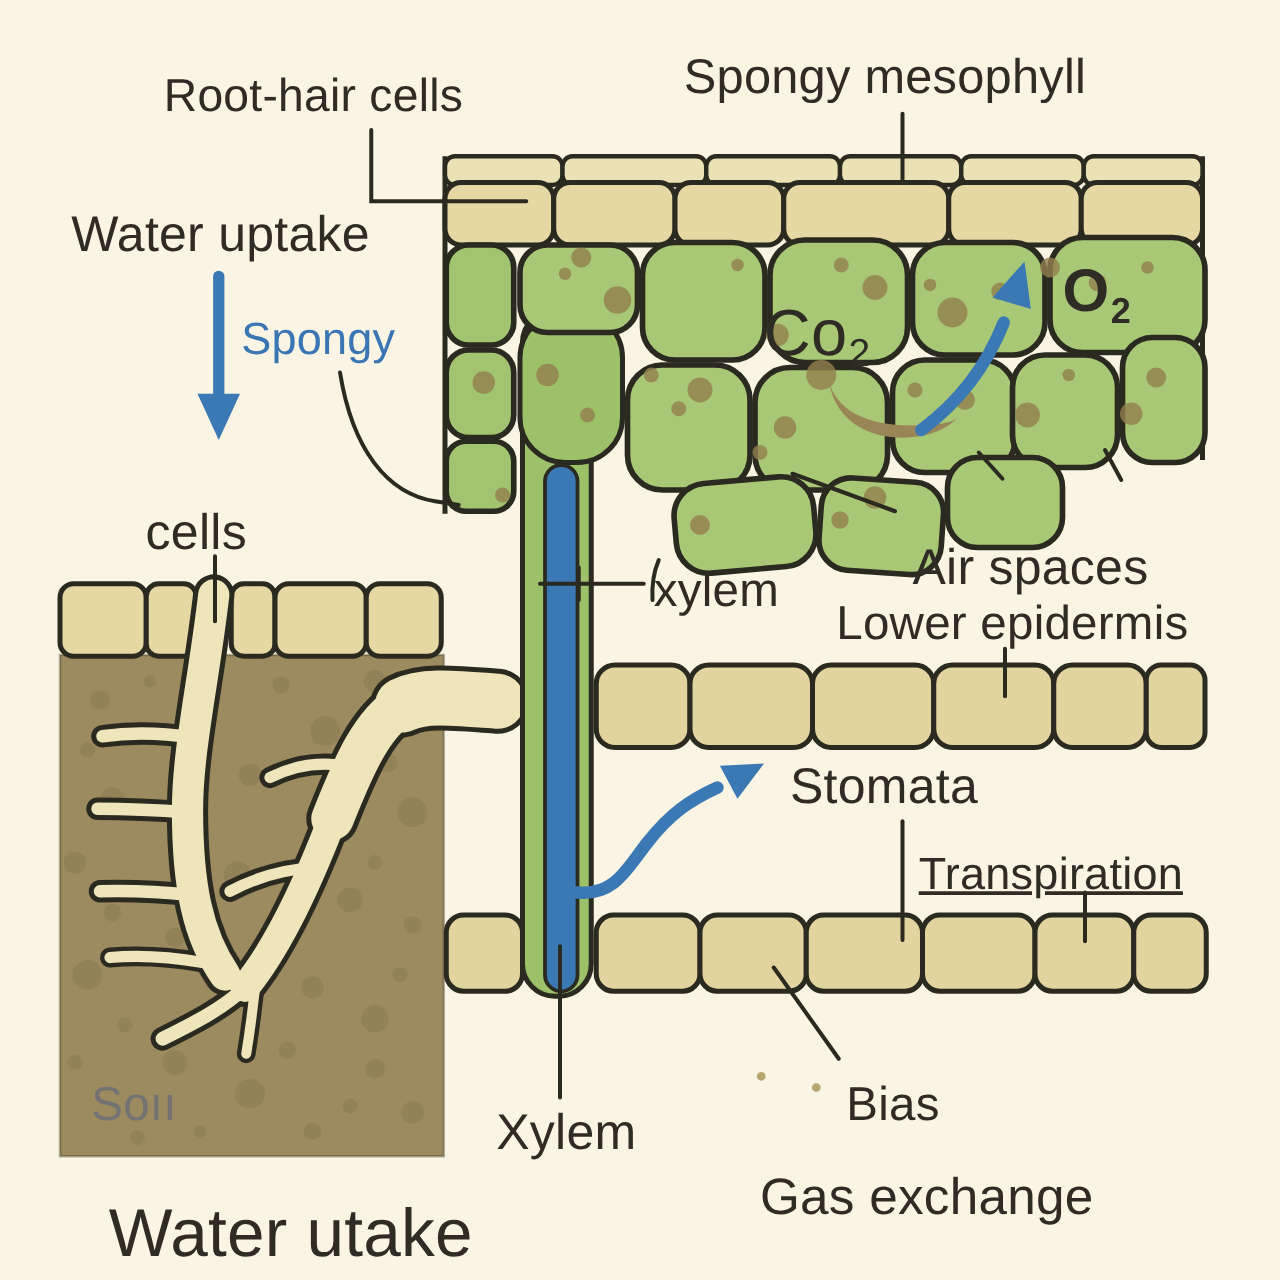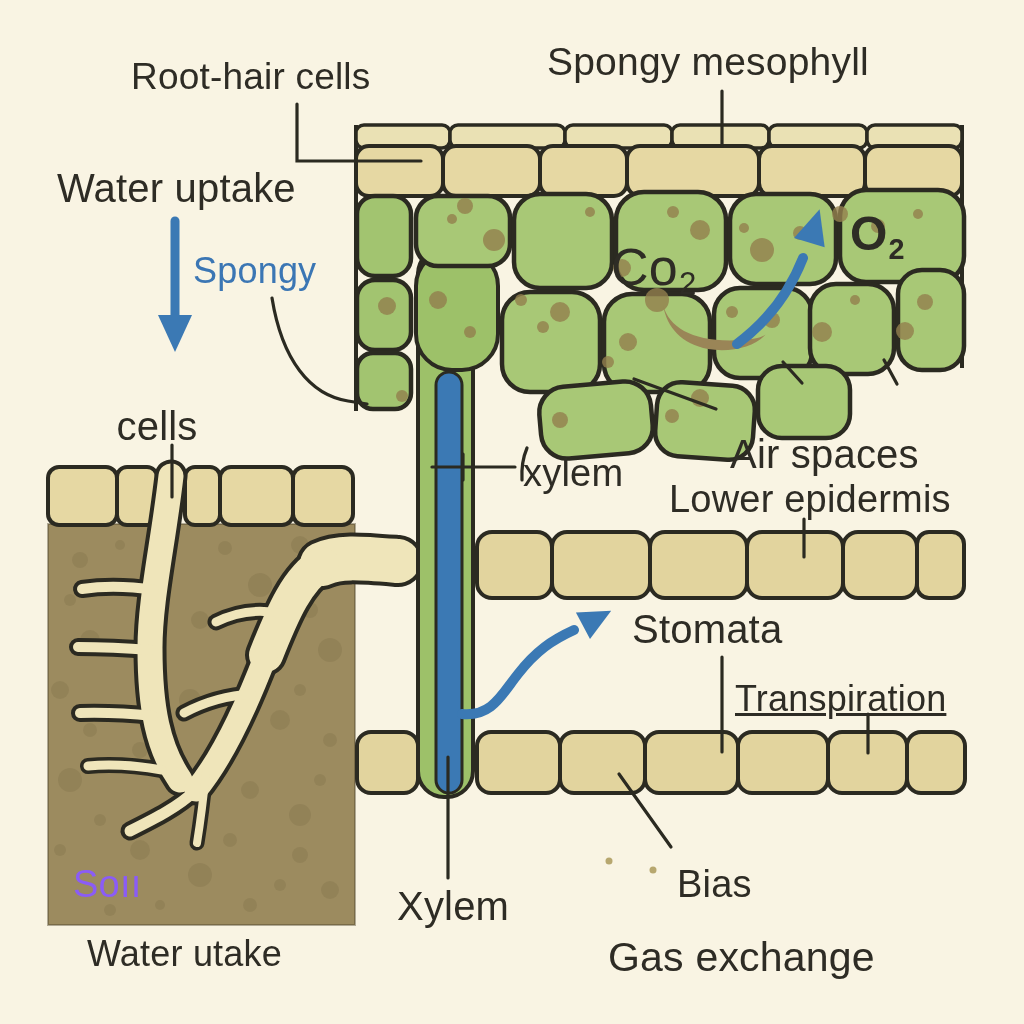--- a/index.html
+++ b/index.html
@@ -285,21 +285,21 @@
 <div class="lbl" style="left:523px;top:452px;font-size:38px;">xylem</div>
 
 <div class="lbl" style="left:669px;top:478px;font-size:38px;">Lower epidermis</div>
 
 <div class="lbl" style="left:632px;top:607px;font-size:40px;">Stomata</div>
 
 <div class="lbl" style="left:735px;top:678px;font-size:36px;text-decoration:underline;">Transpiration</div>
 
 <div class="lbl" style="left:677px;top:863px;font-size:38px;">Bias</div>
 
-<div class="lbl" style="left:73px;top:863px;font-size:38px;color:#8b5cf6;">Soıı</div>
+<div class="lbl" style="left:73px;top:863px;font-size:38px;color:#737373;">Soıı</div>
 
 <div class="lbl" style="left:397px;top:884px;font-size:40px;">Xylem</div>
 
-<div class="lbl" style="left:87px;top:933px;font-size:36px;">Water utake</div>
+<div class="lbl" style="left:87px;top:956px;font-size:54px;">Water utake</div>
 
 <div class="lbl" style="left:608px;top:934px;font-size:41px;">Gas exchange</div>
 
 </div>
 
 </body></html>

